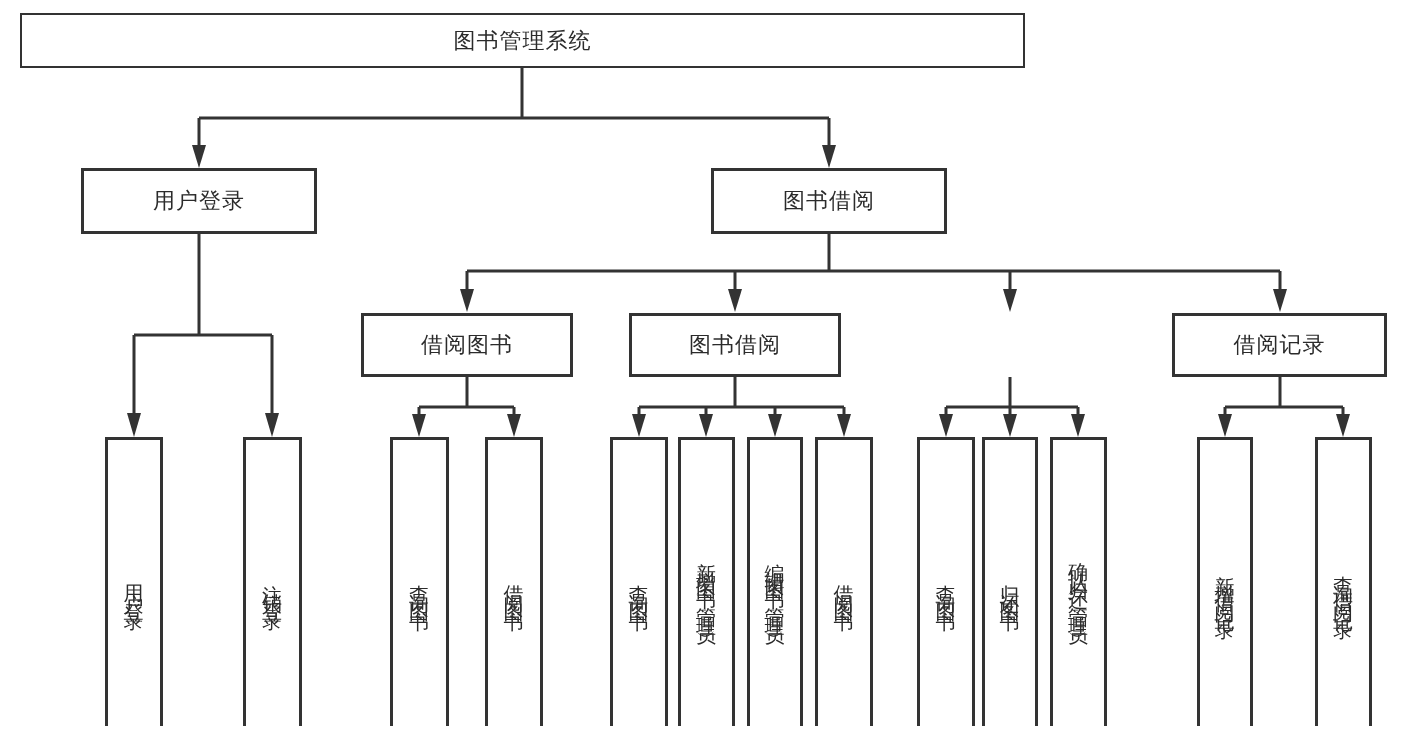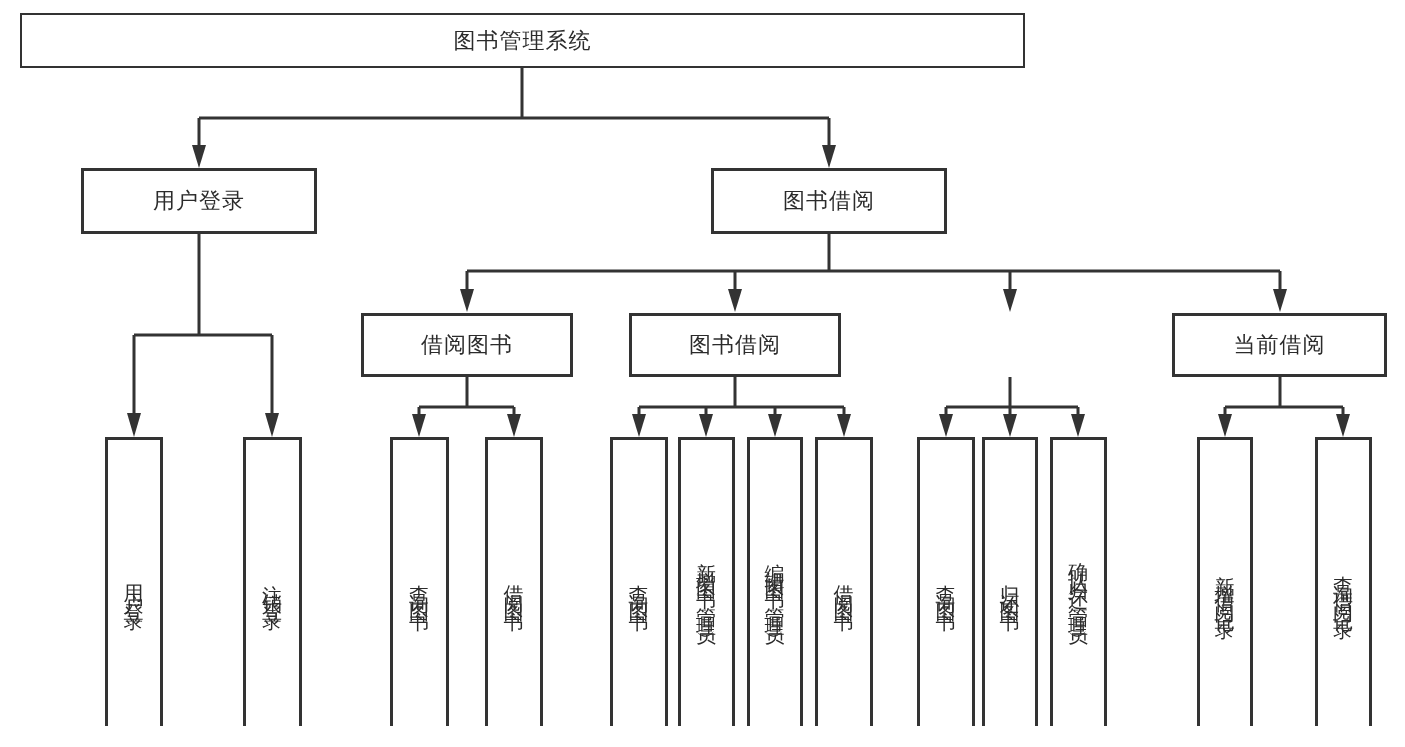--- a/index.html
+++ b/index.html
@@ -84,21 +84,21 @@
     </g>
   </svg>
 
   <div class="hbox root" style="left:20px;top:13px;width:1005px;height:55px;">图书管理系统</div>
 
   <div class="hbox" style="left:81px;top:168px;width:236px;height:66px;">用户登录</div>
   <div class="hbox" style="left:711px;top:168px;width:236px;height:66px;">图书借阅</div>
 
   <div class="hbox" style="left:361px;top:313px;width:212px;height:64px;">借阅图书</div>
   <div class="hbox" style="left:629px;top:313px;width:212px;height:64px;">图书借阅</div>
-  <div class="hbox" style="left:1172px;top:313px;width:215px;height:64px;">当前借阅</div>
+  <div class="hbox" style="left:1172px;top:313px;width:215px;height:64px;">借阅记录</div>
 
   <div class="vbox" style="left:105px;width:58px;">用户登录</div>
   <div class="vbox" style="left:243px;width:59px;">注销登录</div>
   <div class="vbox" style="left:390px;width:59px;">查询图书</div>
   <div class="vbox" style="left:485px;width:58px;">借阅图书</div>
   <div class="vbox" style="left:610px;width:58px;">查询图书</div>
   <div class="vbox" style="left:678px;width:57px;">新增图书（管理员）</div>
   <div class="vbox" style="left:747px;width:56px;">编辑图书（管理员）</div>
   <div class="vbox" style="left:815px;width:58px;">借阅图书</div>
   <div class="vbox" style="left:917px;width:58px;">查询图书</div>

